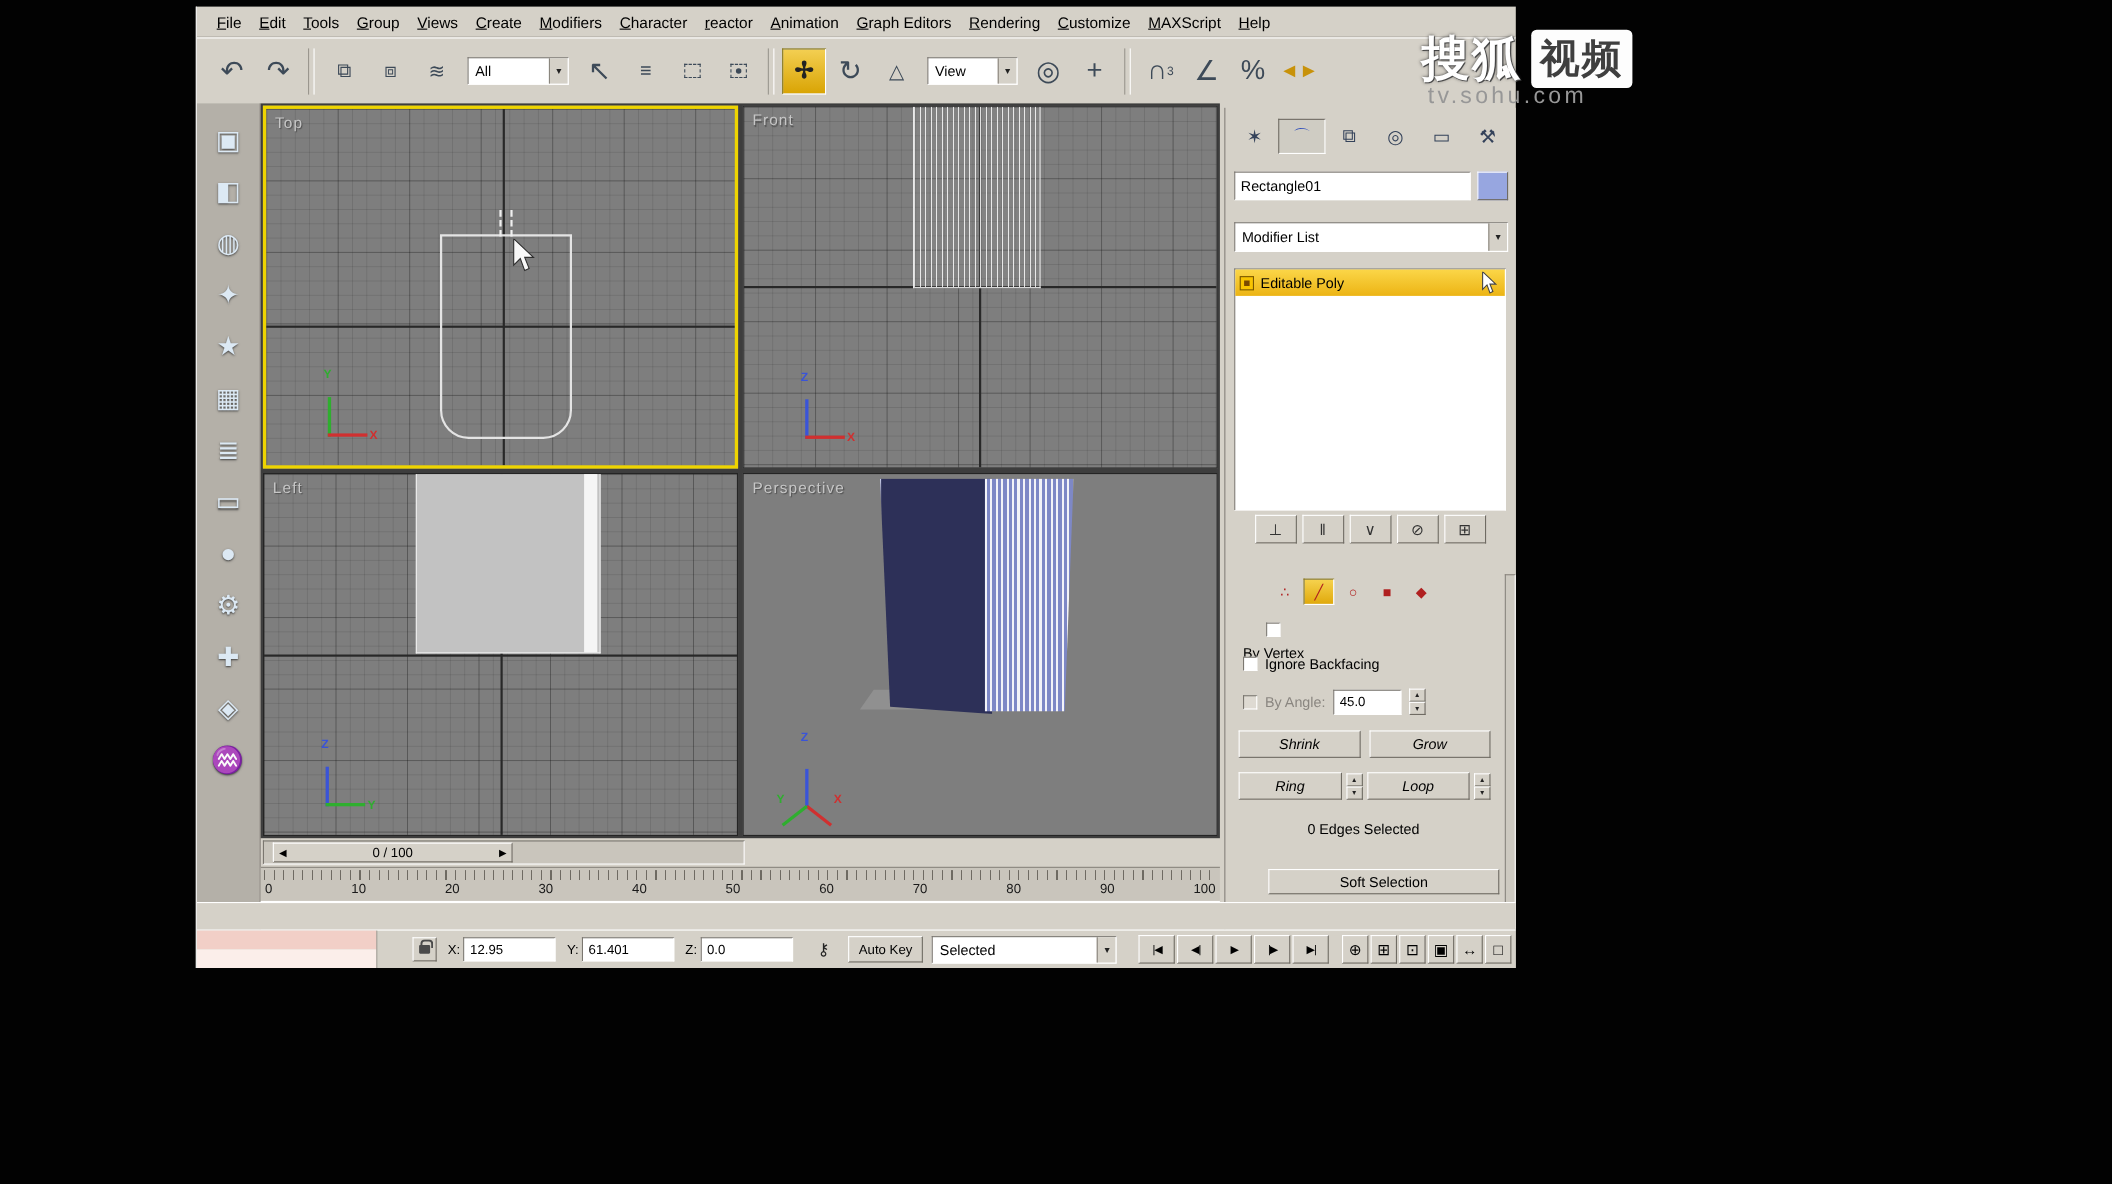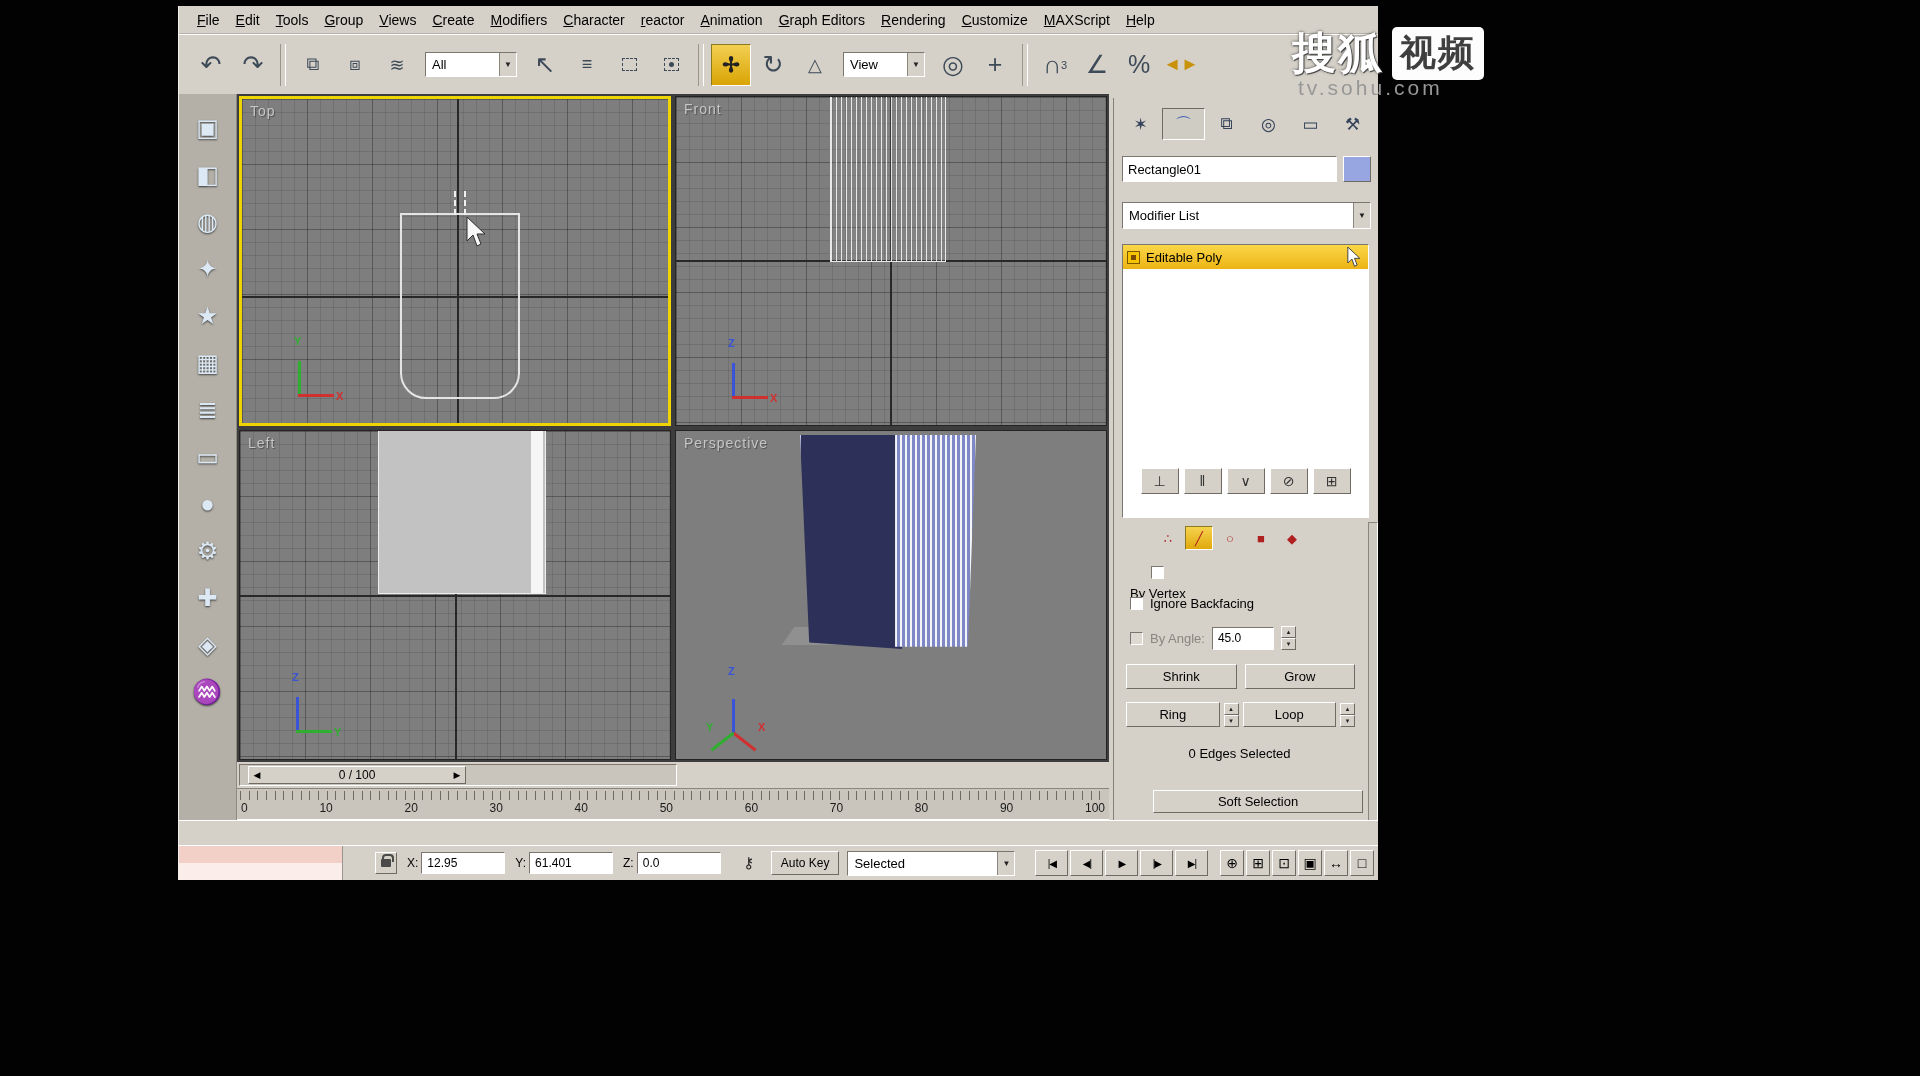--- a/index.html
+++ b/index.html
@@ -100,42 +100,42 @@
             background:#d5d1c8; border-left:1px solid #84807a; }
   .cp-tabs { position:absolute; left:6px; right:6px; top:10px; height:32px; display:flex; gap:1px; }
   .cp-tab { flex:1; display:flex; align-items:center; justify-content:center; font-size:17px; color:#34425a; }
   .cp-name-row { position:absolute; left:8px; right:8px; top:58px; height:28px; display:flex; gap:6px; }
   .cp-name-row input { flex:1; }
   .field { background:#fff; border:1px solid; border-color:#7b7770 #fff #fff #7b7770;
            font:13px "Liberation Sans",sans-serif; padding:0 5px; height:26px; }
   .swatch { width:28px; height:26px; background:#97a6e0; border:1px solid;
             border-color:#fff #6f6b63 #6f6b63 #fff; }
   .cp-dd { position:absolute; left:8px; right:8px; top:104px; height:27px; }
-  .cp-stack { position:absolute; left:8px; right:10px; top:146px; height:274px; background:#fff;
+  .cp-stack { position:absolute; left:8px; right:10px; top:146px; height:220px; background:#fff;
               border:1px solid; border-color:#7b7770 #fff #fff #7b7770; }
   .stack-row { height:24px; display:flex; align-items:center; gap:6px; padding:0 4px;
                background:linear-gradient(#fbd648,#ecb414); color:#000; position:relative; }
   .mod-icon { width:13px; height:13px; background:#f8c400; border:1px solid #7a5800; position:relative; }
   .mod-icon::after { content:""; position:absolute; left:3px; top:3px; width:5px; height:5px; background:#7a4a00; }
   .cp-stackbtns { position:absolute; left:14px; right:16px; top:370px; height:28px; display:flex; gap:5px; justify-content:center; }
   .cp-sbtn { width:38px; height:26px; display:flex; align-items:center; justify-content:center; font-size:14px; color:#333; }
   .cp-scroll { position:absolute; right:1px; top:424px; bottom:1px; width:10px; background:#cdc9c0;
                border:1px solid; border-color:#8a867e #fff #fff #8a867e; }
   .subobj-row { position:absolute; left:40px; top:428px; height:24px; display:flex; gap:3px; }
   .so-btn { width:28px; height:24px; display:flex; align-items:center; justify-content:center;
             font-size:13px; color:#b02020; }
   .so-btn.active { background:linear-gradient(#f6d24e,#e0a90c); border:1px solid;
                    border-color:#8a7a20 #fff #fff #8a7a20; }
   .cb-row { position:absolute; left:16px; display:flex; align-items:center; gap:7px; font-size:13px; }
   .cb { width:13px; height:13px; background:#fff; border:1px solid; border-color:#7b7770 #fff #fff #7b7770; }
   .disabled { color:#8a8680; }
   .spin { width:15px; height:24px; display:flex; flex-direction:column; }
   .spin span { flex:1; display:flex; align-items:center; justify-content:center; font-size:7px;
                background:#d5d1c8; border:1px solid; border-color:#fff #6f6b63 #6f6b63 #fff; color:#222; }
-  .cp-btn { height:25px; display:flex; align-items:center; justify-content:center; font-size:13px; }
+  .cp-btn { height:25px; display:flex; align-items:center; justify-content:center; font-size:13px;font-style:italic; }
   .sg-row { position:absolute; left:12px; right:24px; top:566px; display:flex; gap:8px; }
   .sg-row .cp-btn { flex:1; }
   .rl-row { position:absolute; left:12px; right:24px; top:604px; display:flex; gap:4px; align-items:center; }
   .rl-row .cp-btn { flex:1; }
   .cp-status { position:absolute; left:0; right:14px; top:648px; text-align:center; font-size:13px; }
   .softsel { position:absolute; left:15px; right:16px; top:692px; height:23px; display:flex;
              align-items:center; justify-content:center; font-size:13px;margin-left:24px; }
 
   
   .slider-row { position:absolute; left:58px; top:756px; width:872px; height:26px; }

